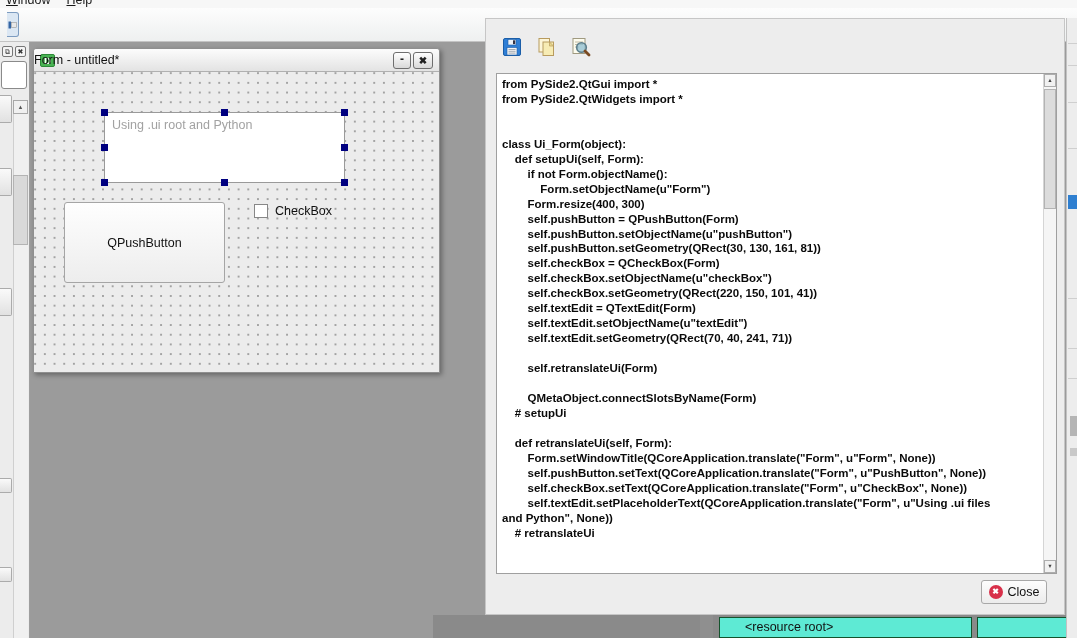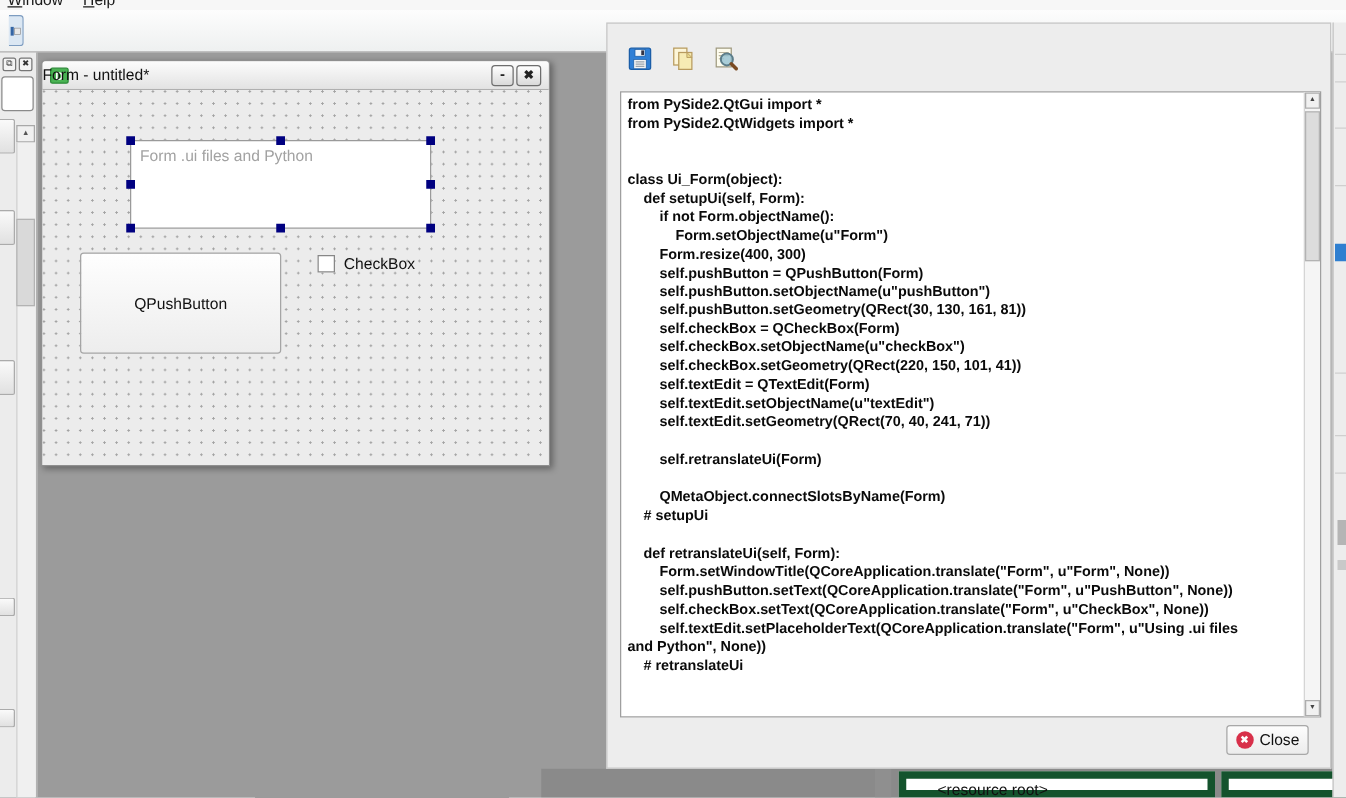--- a/index.html
+++ b/index.html
@@ -17,21 +17,21 @@
   #toolbar { left:0; top:8px; width:1077px; height:34px; background:linear-gradient(#fdfdfd,#eef0f0); border-bottom:1px solid #c3c3c3; z-index:2; }
   #toolbar .tools { position:absolute; left:0; top:4px; display:flex; align-items:center; gap:9px;flex-direction:column; }
   .tbtn { width:25px; height:25px; display:flex; align-items:center; justify-content:center; }
   .tbtn.cut { width:12px; overflow:hidden; border:1px solid #7d9cc0; background:#dbe7f3; border-left:none; border-radius:0 3px 3px 0; }
   .tsep { width:5px; height:22px; border-left:2px dotted #c0c0c0; margin:0 2px; }
 
   
   #mdi { left:0; top:42px; width:1077px; height:596px; background:#9b9b9b; }
   #bottom-strip { left:433px; top:615px; width:644px; height:23px; background:#8a8a8a; }
   #res-gray-block { left:700px; top:612px; width:13px; height:26px; background:#8f8f8f; }
-  .res-panel { top:617px; height:21px; background:#ffffff; border:6px solid #14532d; font-size:12.5px; color:#111; line-height:19px; }
+  .res-panel { top:617px; height:21px; background:#5eead4; border:1px solid #14532d; font-size:12.5px; color:#111; line-height:19px; }
   #res-panel-1 { left:719px; width:253px; padding-left:25px; }
   #res-panel-2 { left:977px; width:100px; }
 
   
   #left-sliver { left:0; top:42px; width:30px; height:596px; background:#ececec; border-right:1px solid #9e9e9e; z-index:2; }
   .mini-btn { width:11px; height:11px; border:1px solid #777; background:#f4f4f4; border-radius:2px; font-size:7px; line-height:9px; text-align:center; color:#333; }
   #ws-float { left:2px; top:4px; }
   #ws-close { left:15px; top:4px; }
   #ws-search { left:1px; top:19px; width:26px; height:28px; background:#fff; border:1px solid #8a8a8a; border-radius:3px; }
   .cat-row { left:0; width:12px; background:linear-gradient(#fafafa,#e1e1e1); border:1px solid #ababab; border-left:none; border-radius:0 2px 2px 0; }
@@ -236,21 +236,21 @@
 
 <div id="form-window" class="abs">
   <div id="form-titlebar">
     <span id="form-icon">D</span>
     <div id="form-title">Form - untitled*</div>
     <span id="form-min" class="cap-btn">-</span>
     <span id="form-close" class="cap-btn">✖</span>
   </div>
   <div id="form-canvas">
     <div id="textedit">
-      <div class="ph">Form .ui files and Python</div>
+      <div class="ph">Using .ui root and Python</div>
       <span class="handle h-tl"></span>
       <span class="handle h-tm"></span>
       <span class="handle h-tr"></span>
       <span class="handle h-ml"></span>
       <span class="handle h-mr"></span>
       <span class="handle h-bl"></span>
       <span class="handle h-bm"></span>
       <span class="handle h-br"></span>
     </div>
     <div id="pushbutton">QPushButton</div>

